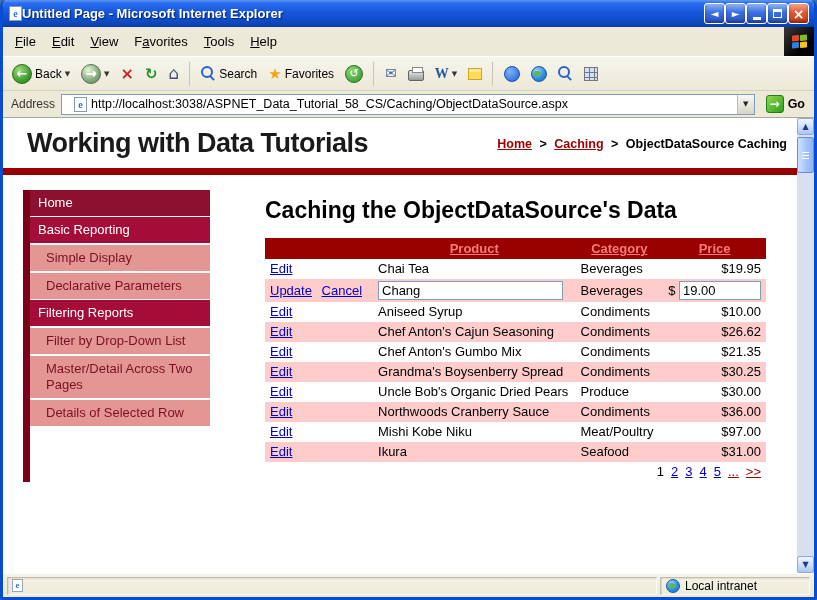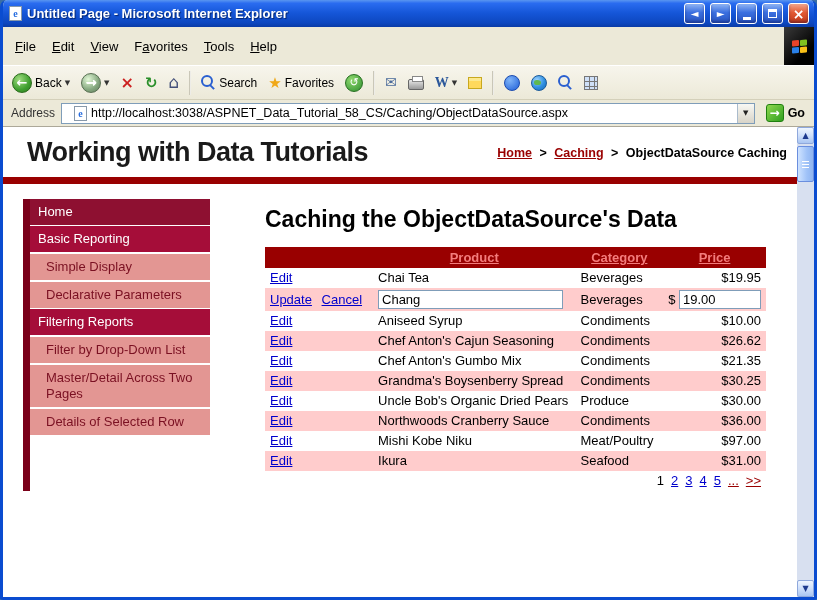--- a/index.html
+++ b/index.html
@@ -8,21 +8,21 @@
   .icon-glyph { font-family:"DejaVu Sans",sans-serif; }
 
   .window{
     width:817px; height:600px; display:flex; flex-direction:column;
     border:3px solid #0a4cd0; border-top:none;
     border-radius:7px 7px 3px 3px; overflow:hidden; background:#ECE9D8;
   }
 
   
   .titlebar{
-    height:27px; flex:none; display:flex; align-items:center; gap:5px;
+    height:27px; flex:none; display:flex; align-items:center; 
     padding:0 5px 0 6px;
     background:linear-gradient(180deg,#5a96f0 0%,#2a6cf0 12%,#1556d8 48%,#0d47c0 85%,#0a3ba6 100%);
   }
   .title-text{ color:#fff; font-weight:bold; font-size:13px; flex:1;
     text-shadow:1px 1px 1px #00246e; white-space:nowrap; overflow:hidden; }
   .tbtn{
     width:21px; height:21px; flex:none; border:1px solid #fff; border-radius:3px;
     background:linear-gradient(180deg,#8fb4f4,#3a6fe0 45%,#2a55c0);
     color:#fff; font-size:10px; display:flex; align-items:center; justify-content:center;
     box-shadow:inset 0 -2px 3px rgba(0,0,60,.35);
@@ -33,21 +33,21 @@
   .glyph-max{ width:9px; height:9px; border:1px solid #fff; border-top-width:3px; }
 
   .pgico{
     width:13px; height:15px; flex:none; background:#fff; border:1px solid #8899aa;
     display:flex; align-items:center; justify-content:center;
     font-size:10px; font-weight:bold; color:#2a6fe0; font-family:"Liberation Serif",serif;
   }
   .pgico::before{ content:"e"; }
 
   
-  .menubar{ height:39px; flex:none; background:#ECE9D8; display:flex; align-items:stretch;
+  .menubar{ height:30px; flex:none; background:#ECE9D8; display:flex; align-items:stretch;
     border-bottom:1px solid #fff; }
   .menu-items{ display:flex; align-items:center; padding-left:4px; }
   .menu-item{ padding:3px 8px; font-size:13px; color:#000; }
   .win-logo{ margin-left:auto; width:30px; background:linear-gradient(135deg,#3a3a3a,#000 70%);
     display:flex; align-items:center; justify-content:center; }
   .flag{ display:grid; grid-template-columns:7px 7px; grid-template-rows:6px 6px; gap:1px;
     transform:skewY(-4deg); }
   .flag i{ border-radius:1px; }
   .flag .f1{ background:#e8442a; } .flag .f2{ background:#80c020; }
   .flag .f3{ background:#2a80e8; } .flag .f4{ background:#f8c018; }
@@ -401,14 +401,24 @@
       </div>
     </div>
 
     <div class="scrollbar">
       <div class="sb-btn up icon-glyph">▲</div>
       <div class="sb-thumb"></div>
       <div class="sb-btn down icon-glyph">▼</div>
     </div>
   </div>
 
+  <div class="statusbar">
+    <div class="status-pane left">
+      <span class="pgico small"></span>
+      <span></span>
+    </div>
+    <div class="status-pane right">
+      <span class="globe-status"></span>
+      <span>Local intranet</span>
+    </div>
+  </div>
 
 </div>
 
 </body></html>

